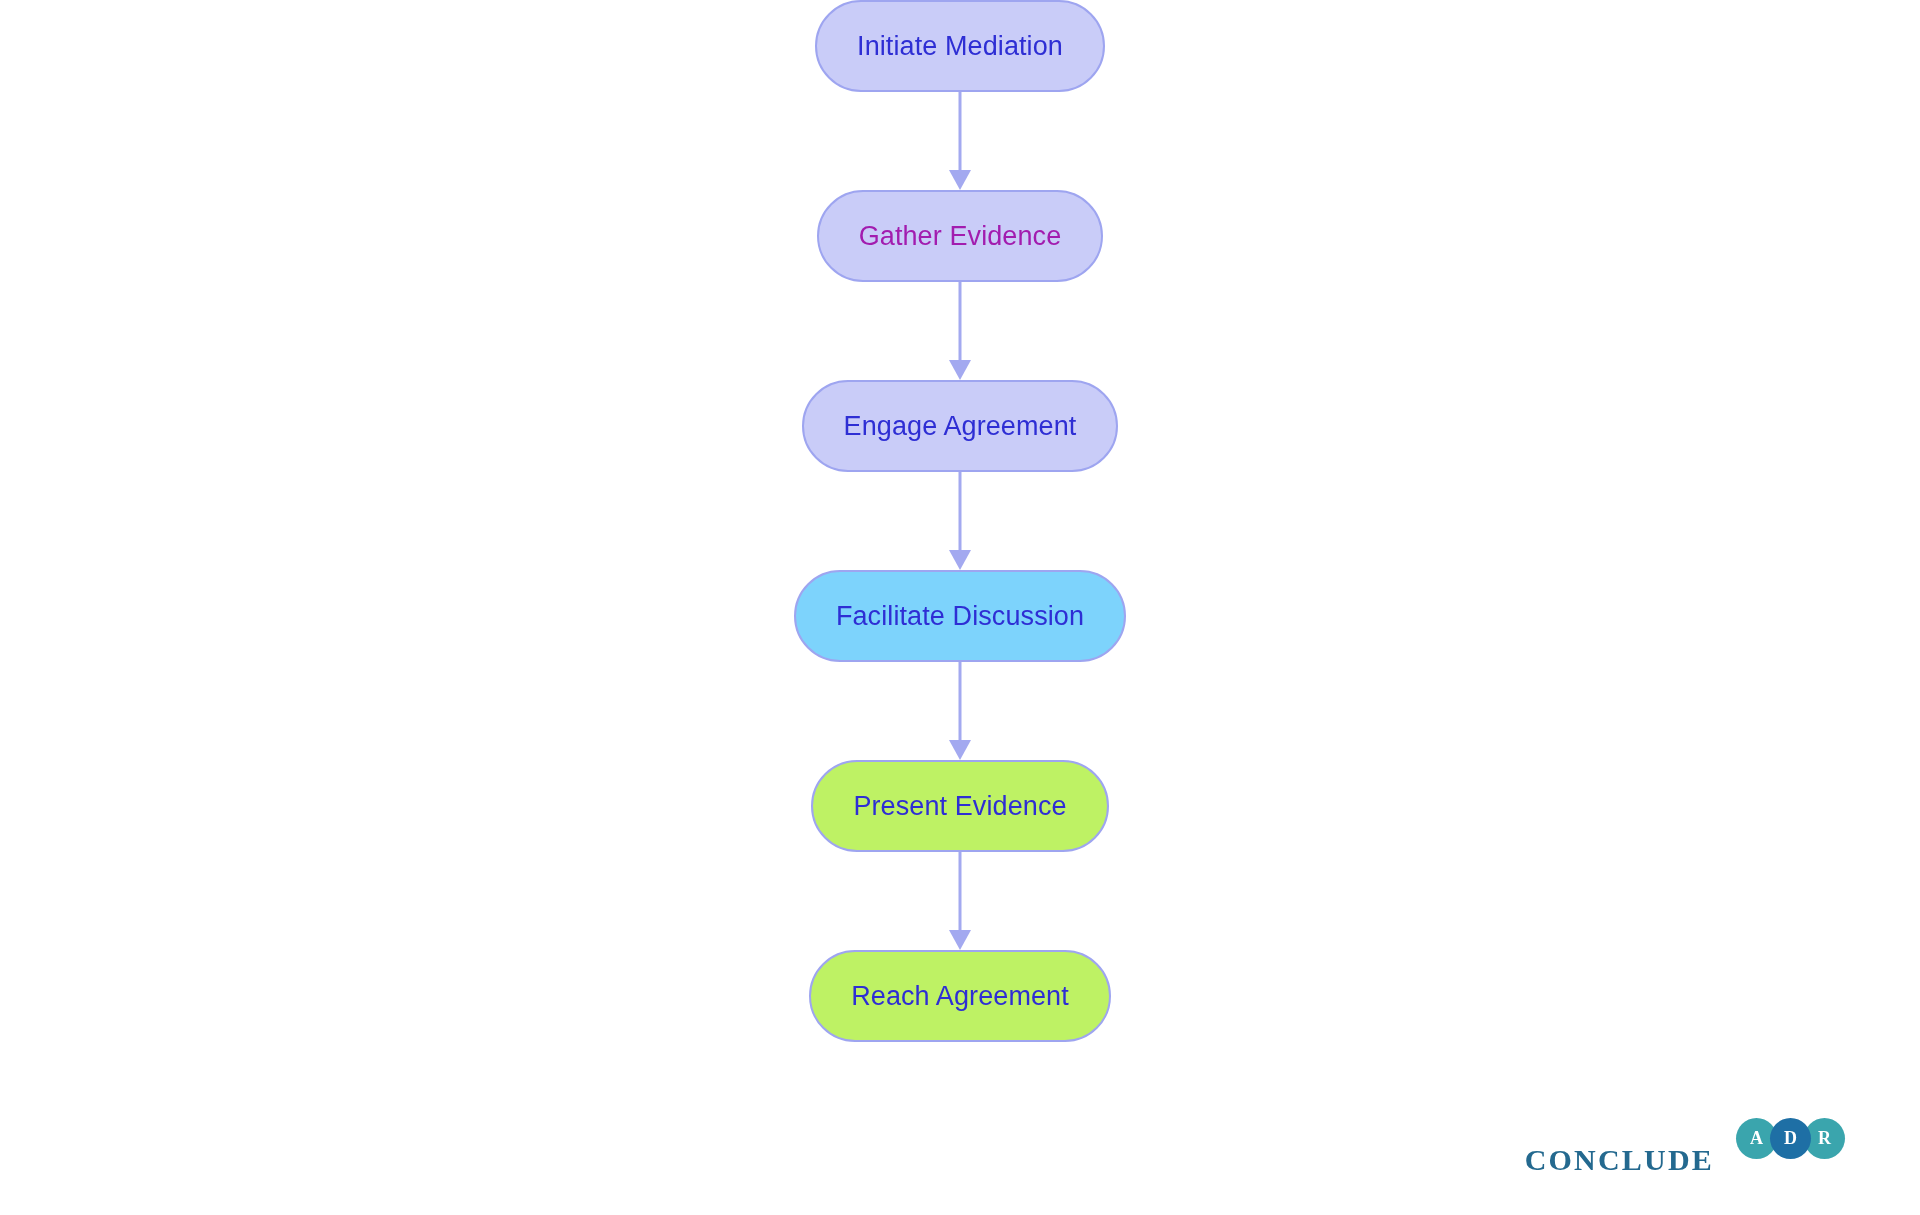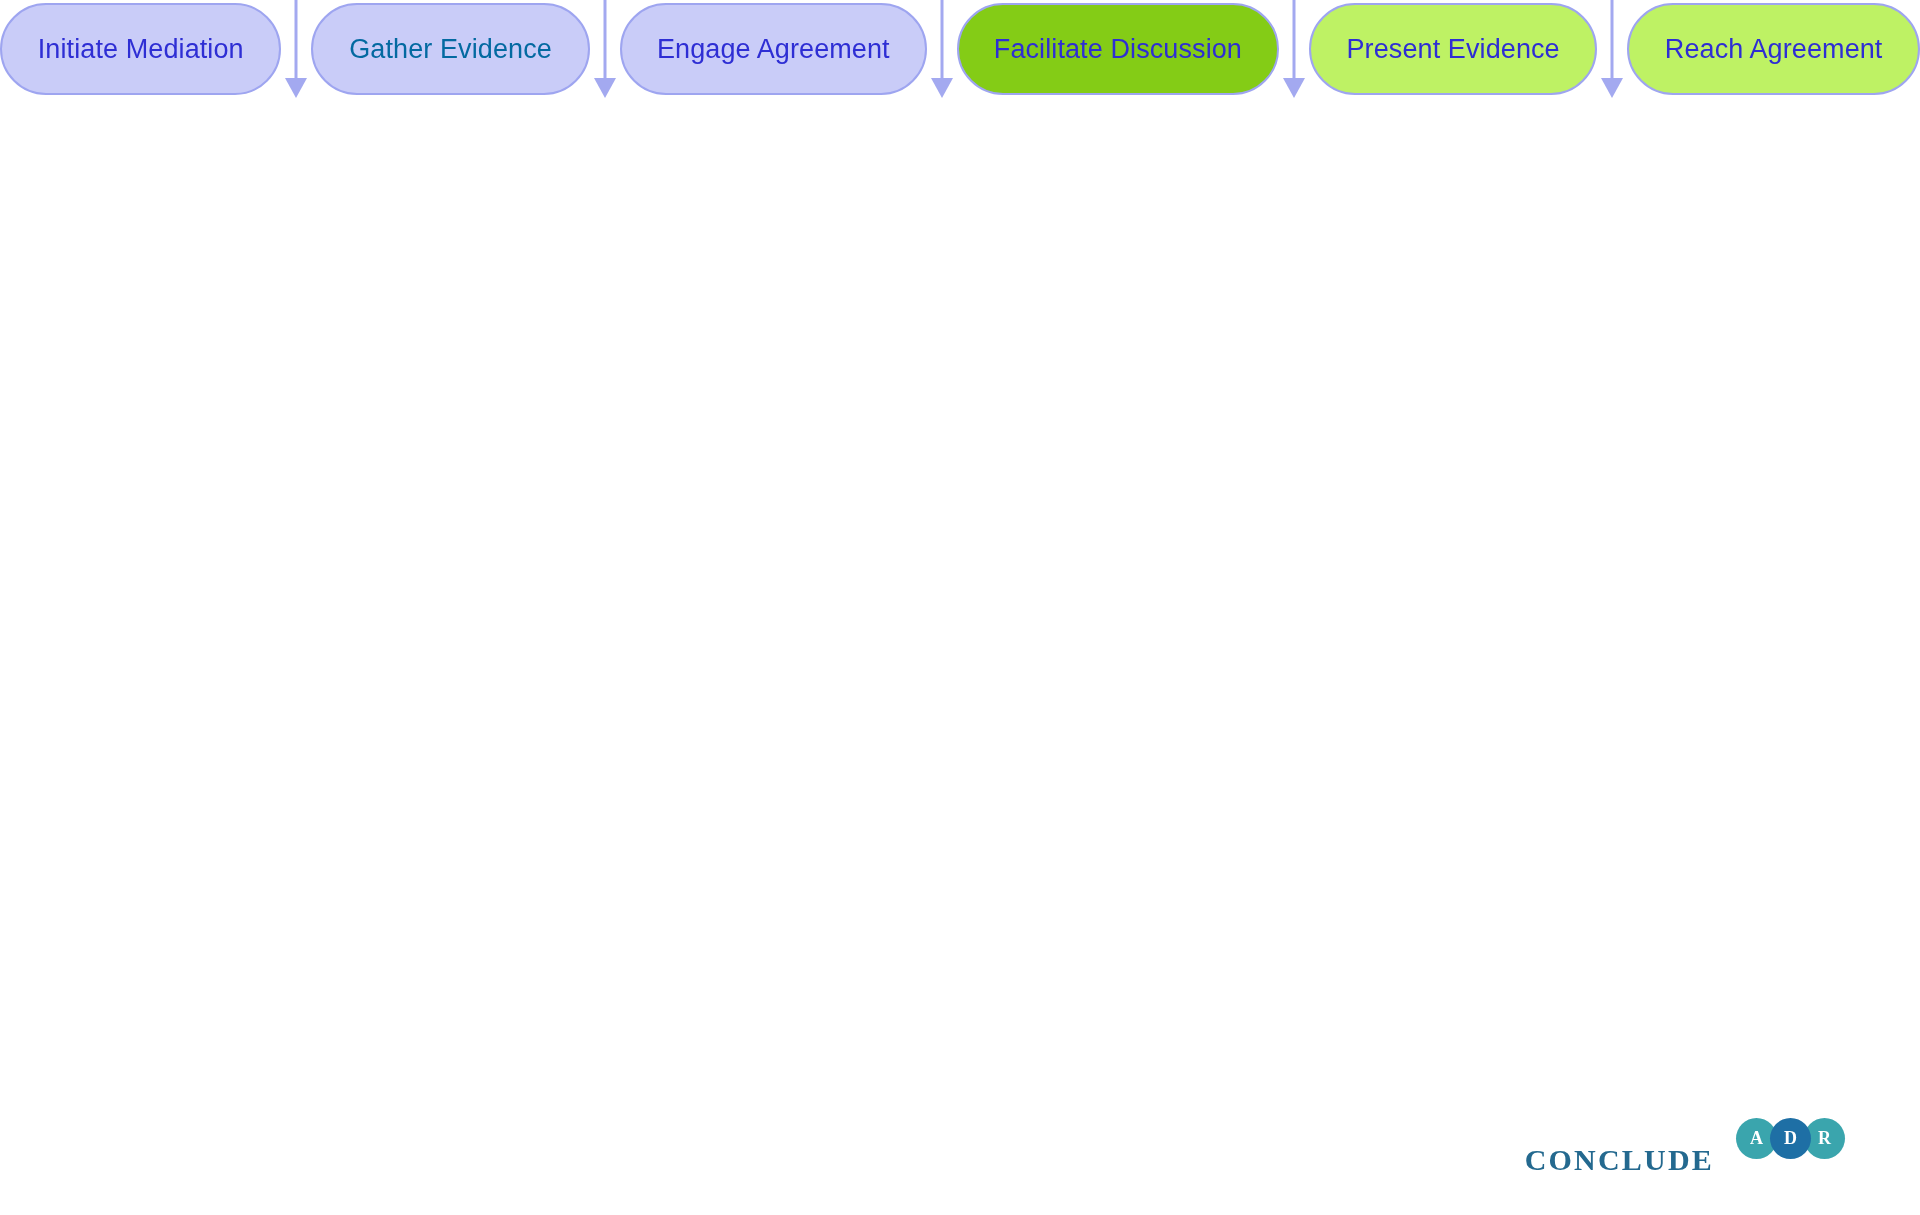--- a/index.html
+++ b/index.html
@@ -23,21 +23,21 @@
     width: 1920px;
     height: 1100px;
   }
 
   .flow-column {
     position: absolute;
     left: 0;
     top: 0;
     width: 1920px;
     display: flex;
-    flex-direction: row;
+    flex-direction: column;
     align-items: center;
   }
 
   
   .node {
     box-sizing: border-box;
     height: 92px;
     min-width: 268px;
     padding: 0 40px;
     border-radius: 46px;
@@ -129,39 +129,39 @@
 
     <div class="node" style="background: rgb(201, 204, 248); border-color: rgb(158, 165, 240); color: rgb(46, 46, 212);">
       <span>Initiate Mediation</span>
     </div>
 
     <div class="connector">
       <div class="stem" style="background: rgb(163, 169, 240);"></div>
       <div class="head" style="border-top-color: rgb(163, 169, 240);"></div>
     </div>
 
-    <div class="node" style="background: rgb(201, 204, 248); border-color: rgb(158, 165, 240); color: #0369a1;">
+    <div class="node" style="background: rgb(201, 204, 248); border-color: rgb(158, 165, 240); color: #a21caf;">
       <span>Gather Evidence</span>
     </div>
 
     <div class="connector">
       <div class="stem" style="background: rgb(163, 169, 240);"></div>
       <div class="head" style="border-top-color: rgb(163, 169, 240);"></div>
     </div>
 
     <div class="node" style="background: rgb(201, 204, 248); border-color: rgb(158, 165, 240); color: rgb(46, 46, 212);">
       <span>Engage Agreement</span>
     </div>
 
     <div class="connector">
       <div class="stem" style="background: rgb(163, 169, 240);"></div>
       <div class="head" style="border-top-color: rgb(163, 169, 240);"></div>
     </div>
 
-    <div class="node" style="background: #84cc16; border-color: rgb(158, 165, 240); color: rgb(46, 46, 212);">
+    <div class="node" style="background: #7dd3fc; border-color: rgb(158, 165, 240); color: rgb(46, 46, 212);">
       <span>Facilitate Discussion</span>
     </div>
 
     <div class="connector">
       <div class="stem" style="background: rgb(163, 169, 240);"></div>
       <div class="head" style="border-top-color: rgb(163, 169, 240);"></div>
     </div>
 
     <div class="node" style="background: #bef264; border-color: rgb(158, 165, 240); color: rgb(46, 46, 212);">
       <span>Present Evidence</span>

